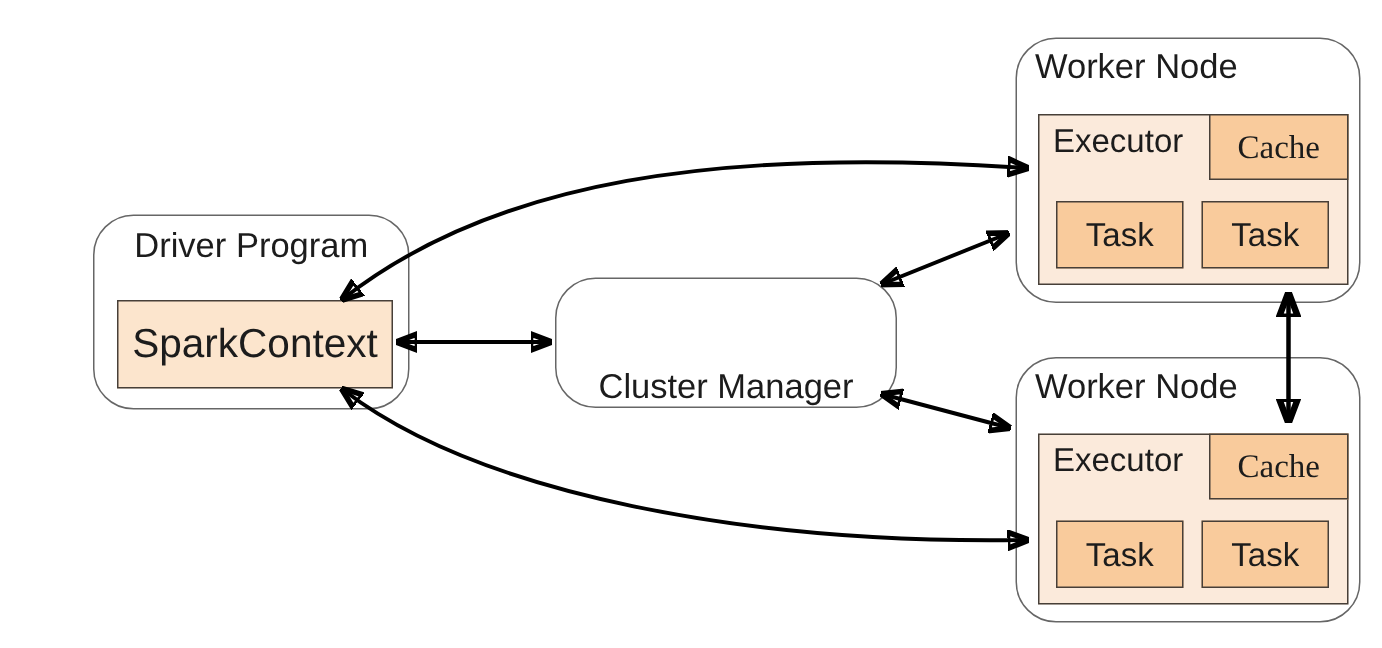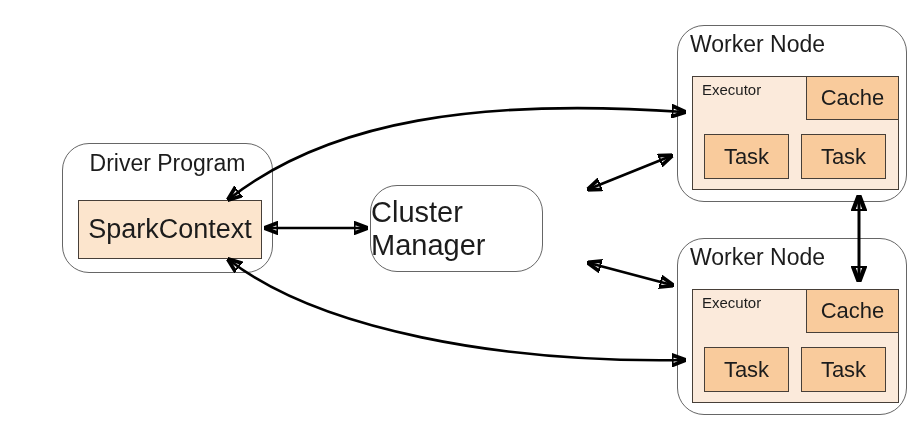--- a/index.html
+++ b/index.html
@@ -18,40 +18,40 @@
 
   .driver{left:62px;top:143px;width:211px;height:130px;}
   .driver .title{padding-top:6px;text-align:center;}
   .ctx{
     position:absolute;left:15px;top:56px;width:184px;height:59px;
     box-sizing:border-box;
     background:var(--context-fill,#fce5cd);
     border:1.6px solid var(--inner-border,#473f38);
     font-size:27px;
   }
-  .cluster{left:370px;top:185px;width:173px;height:87px;font-size:29px;}
+  .cluster{left:370px;top:185px;width:228px;height:87px;font-size:23px;align-items:flex-end;}
 
   .worker{width:230px;height:177px;left:677px;}
   .worker .title{padding:5px 0 0 12px;}
   .worker1{top:25px;}
   .worker2{top:238px;}
   .executor{
     position:absolute;left:14px;top:50px;width:207px;height:114px;
     box-sizing:border-box;
     background:var(--executor-fill,#fbeadb);
     border:1.6px solid var(--inner-border,#473f38);
   }
-  .exec-lbl{position:absolute;left:9px;top:4px;font-size:15px;}
+  .exec-lbl{position:absolute;left:9px;top:4px;font-size:22px;}
   .subbox{
     position:absolute;box-sizing:border-box;
     background:var(--task-fill,#f9cb9c);
     border:1.6px solid var(--inner-border,#473f38);
     font-size:22px;
   }
-  .cache{top:-1px;right:-1px;width:93px;height:44px;}
+  .cache{top:-1px;right:-1px;width:93px;height:44px;font-family:Liberation Serif, serif;}
   .task1{left:11px;top:57px;width:85px;height:45px;}
   .task2{left:108px;top:57px;width:85px;height:45px;}
 
   svg.arrows{
     position:absolute;left:0;top:0;width:921px;height:432px;
     pointer-events:none;
     color:var(--arrow,#000);
   }
   svg.arrows path{stroke:currentColor;fill:none;stroke-width:2.6px;}
   svg.arrows path.thick{stroke-width:3px;}

